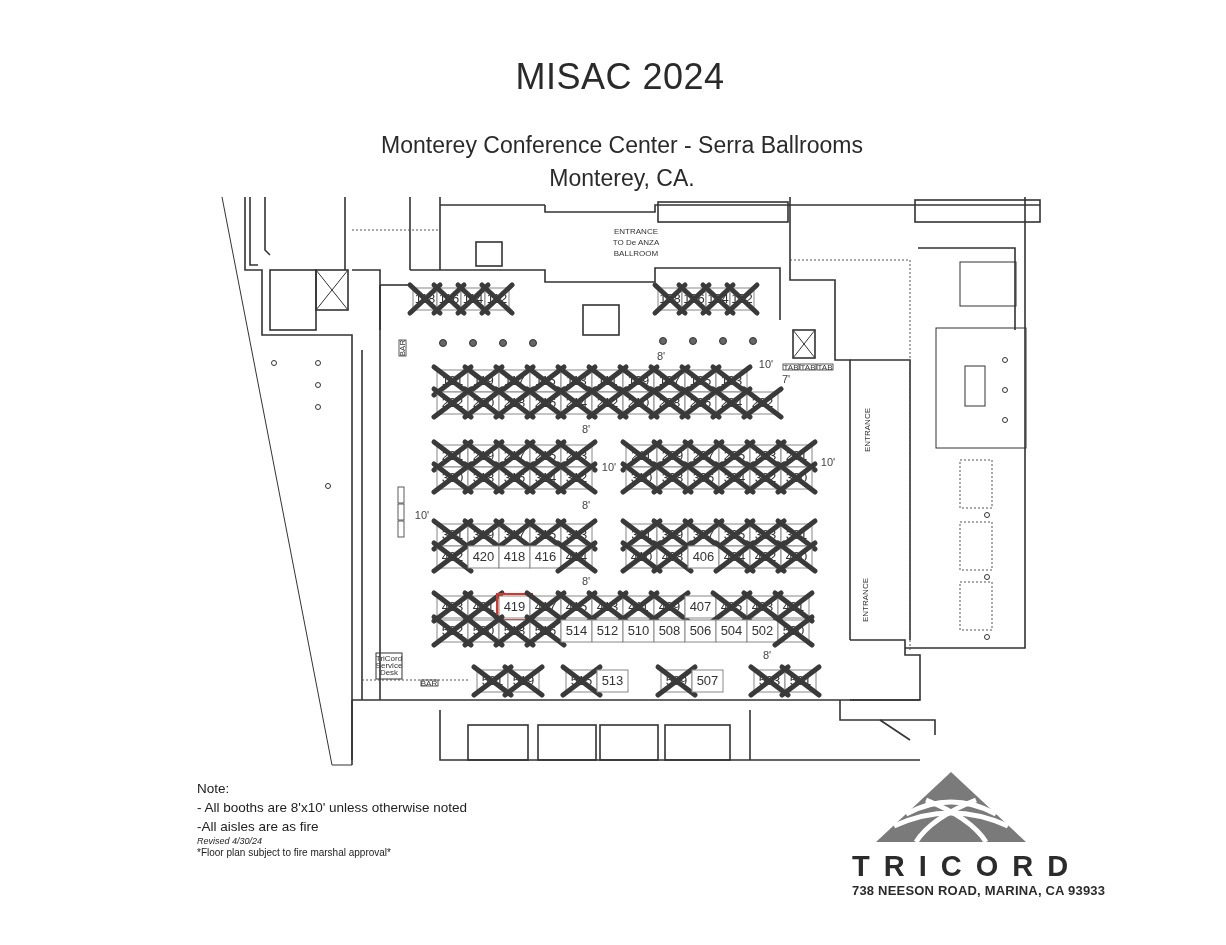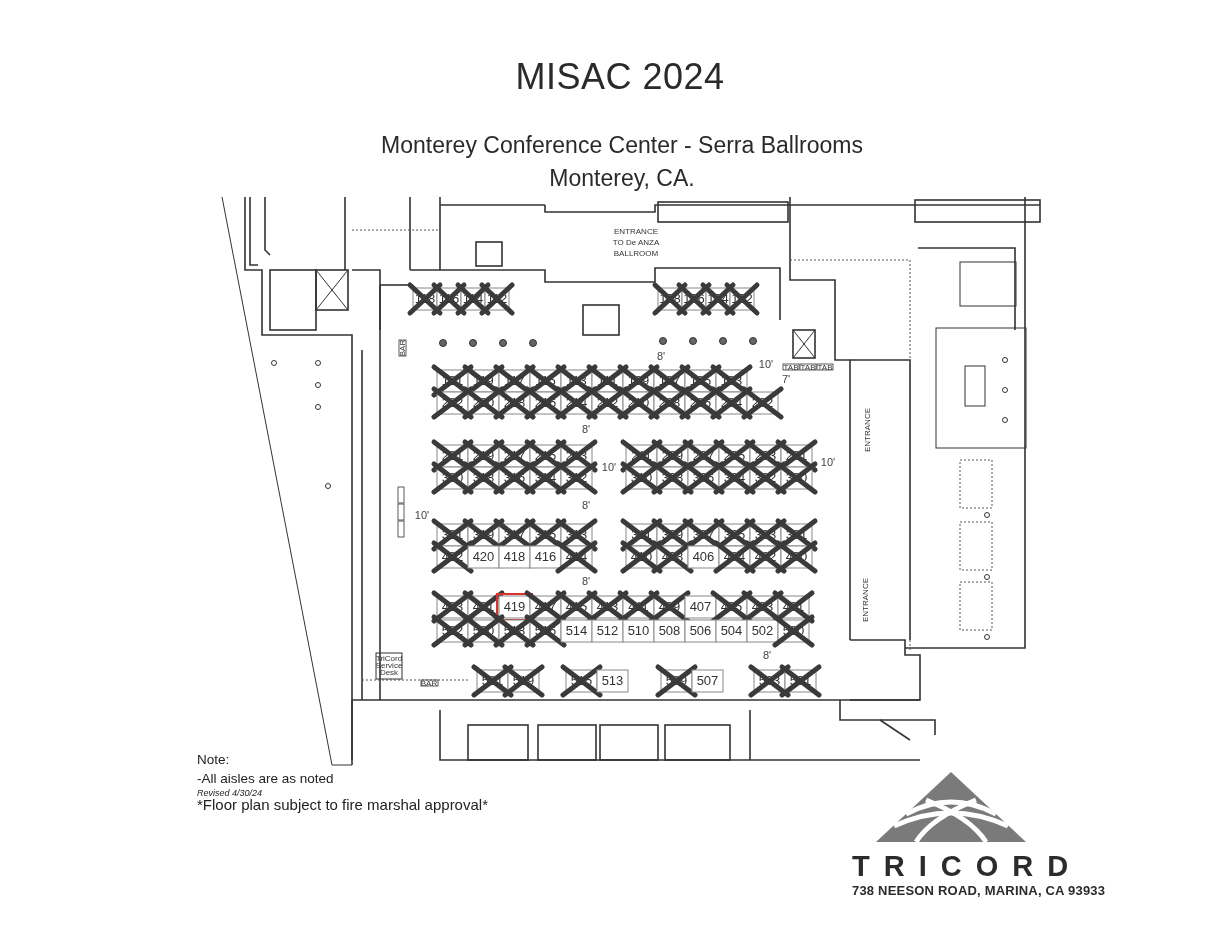--- a/index.html
+++ b/index.html
@@ -5,23 +5,23 @@
   html,body{margin:0;padding:0;background:#fff;}
   body{width:1226px;height:945px;position:relative;overflow:hidden;font-family:"Liberation Sans",sans-serif;color:#222;}
   .title{position:absolute;left:0;width:1240px;top:56px;text-align:center;font-size:36px;color:#2a2a2a;letter-spacing:0.5px;}
   .subtitle{position:absolute;left:0;width:1244px;text-align:center;font-size:23px;color:#2a2a2a;}
   .sub1{top:132px;}
   .sub2{top:165px;}
   svg.plan{position:absolute;left:0;top:0;}
   .booth-label{font-family:"Liberation Sans",sans-serif;font-size:13px;fill:#333;text-anchor:middle;dominant-baseline:middle;}
   .small-label{font-family:"Liberation Sans",sans-serif;font-size:8px;fill:#333;text-anchor:middle;}
   .aisle{font-family:"Liberation Sans",sans-serif;font-size:11px;fill:#444;text-anchor:middle;}
-  .notes{position:absolute;left:197px;top:750px;font-size:13.5px;line-height:19px;color:#222;}
+  .notes{position:absolute;left:197px;top:779px;font-size:13.5px;line-height:19px;color:#222;}
   .notes .rev{font-size:9px;font-style:italic;line-height:11px;}
-  .notes .fm{font-size:15px;line-height:11px;}
+  .notes .fm{font-size:10px;line-height:11px;}
   .logo{position:absolute;left:846px;top:770px;width:210px;}
   .logo-word{position:absolute;left:852px;top:850px;font-size:29px;font-weight:bold;letter-spacing:14px;color:#2b2b2b;}
   .logo-addr{position:absolute;left:852px;top:883px;font-size:13px;font-weight:bold;color:#2b2b2b;letter-spacing:0.2px;}
 </style>
 </head>
 <body>
 
 <div class="title">MISAC 2024</div>
 <div class="subtitle sub1">Monterey Conference Center - Serra Ballrooms</div>
 <div class="subtitle sub2">Monterey, CA.</div>
@@ -665,21 +665,22 @@
     <text class="aisle" x="828" y="466">10'</text>
     <text class="aisle" x="586" y="509">8'</text>
     <text class="aisle" x="422" y="519">10'</text>
     <text class="aisle" x="586" y="585">8'</text>
     <text class="aisle" x="767" y="659">8'</text>
   </g>
 </svg>
 
 <div class="notes">
   <div>Note:</div>
-  <div>-All aisles are as noted</div>
+  <div>- All booths are 8'x10'  unless otherwise noted</div>
+  <div>-All aisles are as fire</div>
   <div class="rev">Revised 4/30/24</div>
   <div class="fm">*Floor plan subject to fire marshal approval*</div>
 </div>
 
 <svg class="logo" width="210" height="75" viewBox="0 0 210 75">
   <polygon points="105,2 180,72 30,72" fill="#7a7a7a"></polygon>
   <g stroke="#fff" stroke-width="5" fill="none">
     <path d="M60,44 Q105,20 150,44"></path>
     <path d="M48,56 Q105,30 162,56"></path>
     <path d="M70,72 Q85,48 130,30"></path>

